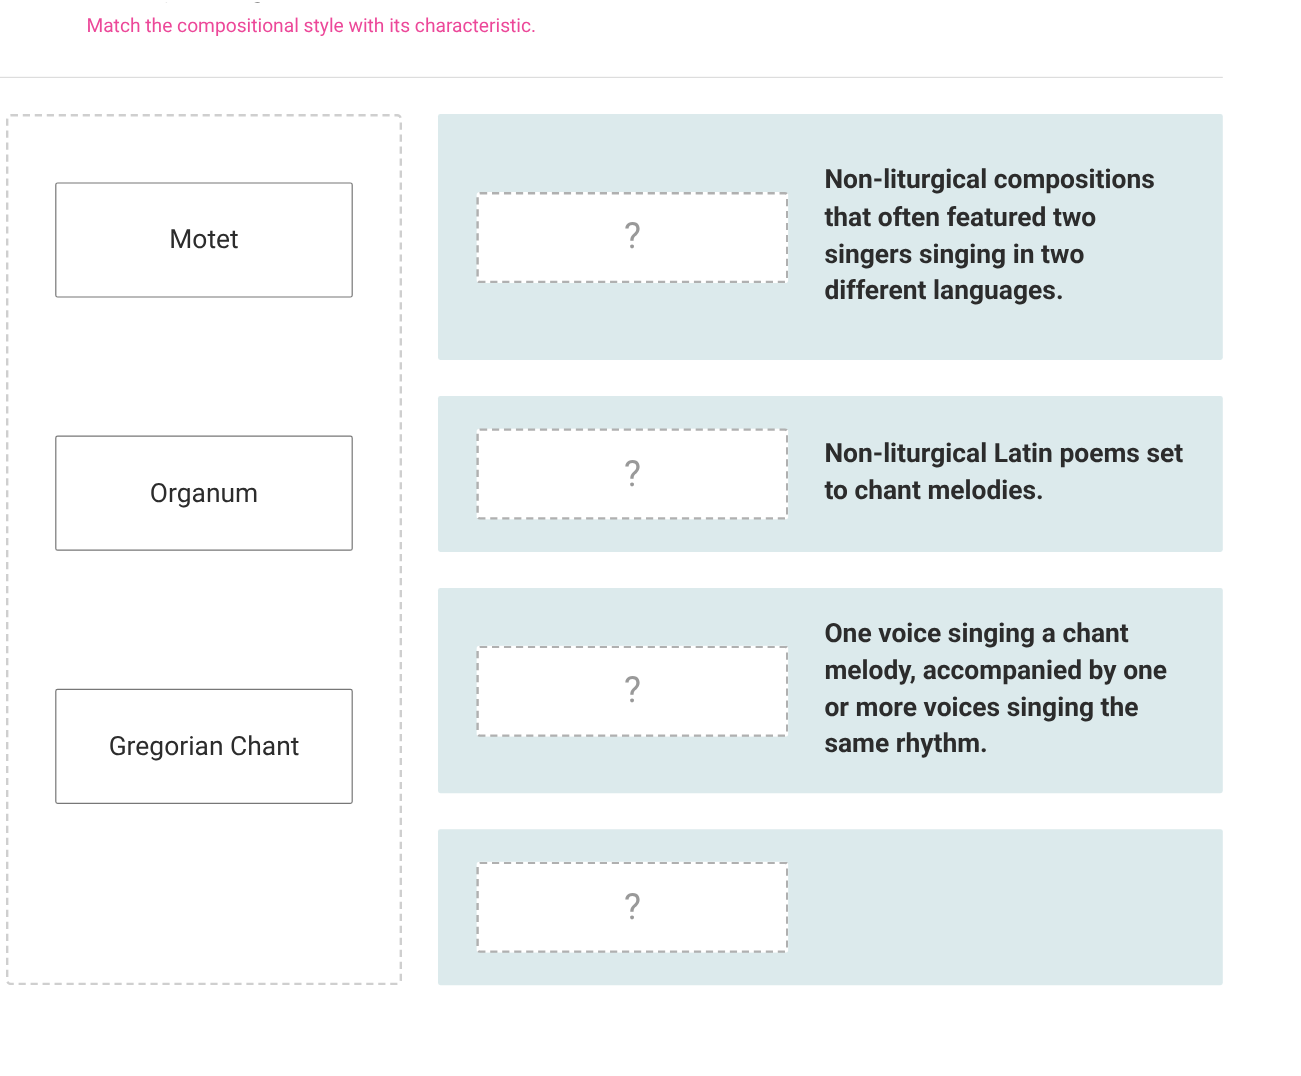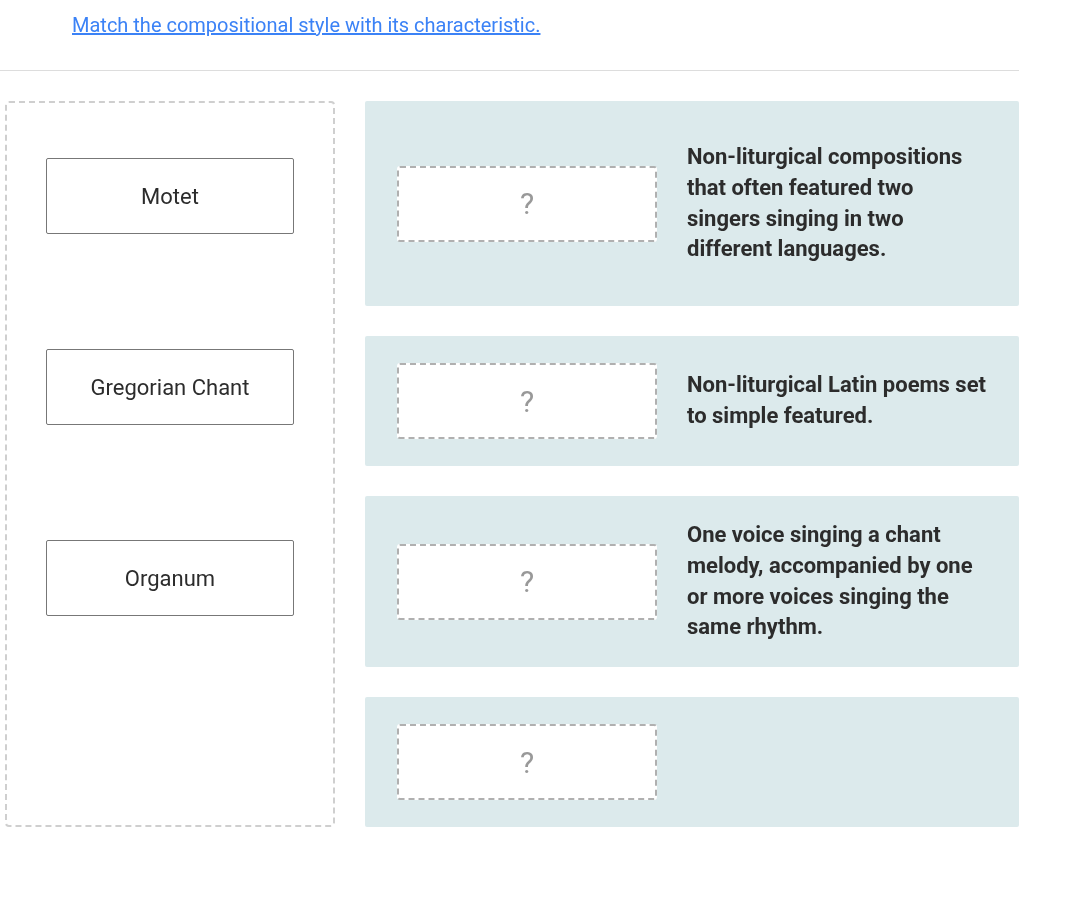--- a/index.html
+++ b/index.html
@@ -27,43 +27,42 @@
   .question-header {
     font-size: 24px;
     font-weight: 700;
     color: #1a1a1a;
     margin-bottom: 8px;
     margin-top: -22px;
     overflow: hidden;
     height: 4px;
   }
   .question-prompt {
-    font-size: 20px;
-    color: #3b82f6;
+    font-size: 16px;
+    color: #ec4899;
     line-height: 1.5;
-    text-decoration: underline;
   }
   .match-layout {
     display: flex;
     gap: 30px;
     padding-left: 5px;
   }
   .source-column {
     border: 2px dashed #cfcfcf;
     border-radius: 4px;
     padding: 55px 20px 20px 20px;
     width: 330px;
     display: flex;
     flex-direction: column;
     gap: 115px;
     align-items: center;
   }
   .source-item {
     width: 248px;
-    height: 76px;
+    height: 96px;
     border: 1px solid #777;
     border-radius: 2px;
     background: #fff;
     display: flex;
     align-items: center;
     justify-content: center;
     font-size: 22px;
     color: #2c2c2c;
     cursor: grab;
   }
@@ -126,44 +125,44 @@
     <div class="question-prompt">Match the compositional style with its characteristic.</div>
   </div>
 
   <div class="match-layout">
 
     <div class="source-column">
       <div class="source-item">
         <span>Motet</span>
       </div>
       <div class="source-item">
-        <span>Gregorian Chant</span>
+        <span>Organum</span>
       </div>
       <div class="source-item">
-        <span>Organum</span>
+        <span>Gregorian Chant</span>
       </div>
     </div>
 
     <div class="target-column">
 
       <div class="target-row tall">
         <div class="drop-zone">
           <span>?</span>
         </div>
         <div class="description">
           <span>Non-liturgical compositions that often featured two singers singing in two different languages.</span>
         </div>
       </div>
 
       <div class="target-row">
         <div class="drop-zone">
           <span>?</span>
         </div>
         <div class="description">
-          <span>Non-liturgical Latin poems set to simple featured.</span>
+          <span>Non-liturgical Latin poems set to chant melodies.</span>
         </div>
       </div>
 
       <div class="target-row medium">
         <div class="drop-zone">
           <span>?</span>
         </div>
         <div class="description">
           <span>One voice singing a chant melody, accompanied by one or more voices singing the same rhythm.</span>
         </div>

